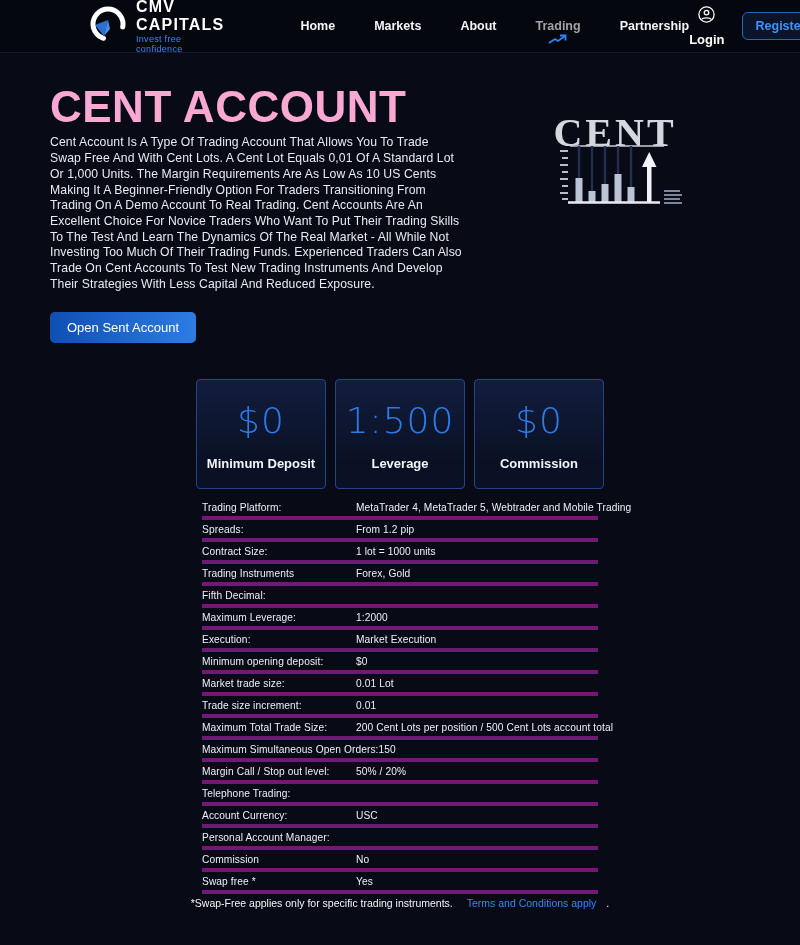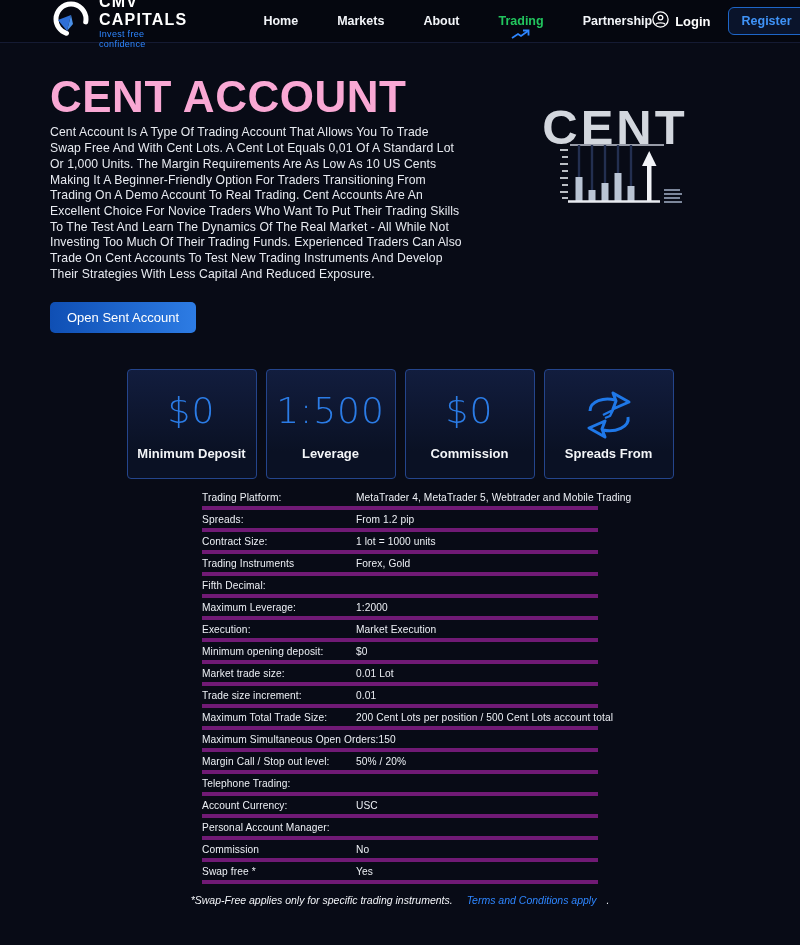--- a/index.html
+++ b/index.html
@@ -5,51 +5,51 @@
   * { margin:0; padding:0; box-sizing:border-box; }
   html,body { width:800px; height:945px; }
   body {
     background:#080b16;
     font-family:"Liberation Sans", sans-serif;
     color:#ffffff;
     overflow:hidden;
   }
   
   .topbar {
-    height:43px; display:flex; align-items:center;
-    padding:0 52px 0 52px;
+    height:53px; display:flex; align-items:center;
+    padding:0 52px 0 89px;
     background:#05070f; border-bottom:1px solid #151b33;
   }
   .brand { display:flex; align-items:center; gap:9px; }
   .brand-name { font-size:16px; font-weight:bold; letter-spacing:1.2px; color:#fff; line-height:1.1; }
   .brand-tagline { font-size:9px; color:#2e86ff; letter-spacing:0.3px; }
   nav { display:flex; gap:39px; margin-left:76px; }
   .nav-item { font-size:12.5px; font-weight:bold; color:#f2f4f8; position:relative; cursor:pointer; }
-  .nav-item.active { color:#22c55e; }
+  .nav-item.active { color:#a3a3a3; }
   .nav-trend { position:absolute; left:50%; transform:translateX(-50%); top:15px; }
   .top-right { margin-left:auto; display:flex; align-items:center; gap:17px; }
-  .login { display:flex; align-items:center; gap:6px; font-size:13px; font-weight:bold; cursor:pointer; }
+  .login { display:flex; align-items:center; gap:6px; font-size:13px; font-weight:bold; cursor:pointer;flex-direction:column; }
   .register-btn {
     padding:6px 13px; border:1px solid #1e66c8; border-radius:6px;
     color:#3f93f7; background:#0a142b; font-size:12.5px; font-weight:bold; cursor:pointer;
     font-family:"Liberation Sans", sans-serif;
   }
   
   .hero { display:flex; padding:30px 50px 0 50px; }
   .hero-left { width:430px; }
   .hero-title { font-size:44px; font-weight:800; color:#f9a8d4; letter-spacing:0.5px; line-height:1.1; margin-bottom:4px; }
   .hero-desc { width:412px; font-size:12.2px; line-height:15.7px; color:#e8ebf1; letter-spacing:0.1px; }
   .cta-btn {
     margin-top:20px; padding:8px 17px; border:none; border-radius:5px;
     background:linear-gradient(90deg,#0f4fb4,#2d7ce4); color:#fff;
     font-size:13px; font-family:"Liberation Sans", sans-serif; cursor:pointer;
   }
   .hero-right { flex:1; display:flex; justify-content:center; padding-top:30px; }
   .cent-graphic { text-align:center; }
-  .cent-word { font-size:49px; font-weight:800; color:#d3d7de; letter-spacing:3px; line-height:1; font-family:Liberation Sans, sans-serif; }
+  .cent-word { font-size:40px; font-weight:800; color:#d3d7de; letter-spacing:3px; line-height:1; font-family:Liberation Serif, serif; }
   .cent-chart { margin-top:-12px; margin-left:6px; }
   
   .features { display:flex; justify-content:center; gap:9px; margin-top:36px; }
   .card {
     width:130px; height:110px; border:1px solid #24458c; border-radius:4px;
     background:linear-gradient(180deg,#121d3e 0%,#0a1124 75%);
     position:relative; display:flex; flex-direction:column; align-items:center;
     justify-content:flex-end; padding-bottom:17px; cursor:default;
   }
   .card-value {
@@ -64,21 +64,21 @@
   .details-table { width:396px; margin:9px auto 0; }
   .detail-row {
     display:flex; align-items:center;
     border-bottom:4px solid #701a75;
     padding:3.5px 0; font-size:10.2px; line-height:11px;
     color:#edf0f5; font-weight:500; letter-spacing:0.1px;
   }
   .detail-label { flex:0 0 154px; white-space:nowrap; }
   .detail-value { white-space:nowrap; }
   
-  .footnote { text-align:center; font-size:10.5px; margin-top:10px; color:#f2f4f8;font-style:italic; }
+  .footnote { text-align:center; font-size:10.5px; margin-top:3px; color:#f2f4f8; }
   .footnote-link { color:#2e86ff; text-decoration:none; margin-left:14px; cursor:pointer; }
   .footnote-suffix { margin-left:10px; }
 </style>
 </head>
 <body>
 
 <header class="topbar">
   <div class="brand">
     <span>
       <svg width="38" height="38" viewBox="0 0 38 38">
@@ -186,32 +186,20 @@
     <div class="card-label">Minimum Deposit</div>
   </div>
   <div class="card">
     <div class="card-value">1:500</div>
     <div class="card-label">Leverage</div>
   </div>
   <div class="card">
     <div class="card-value">$0</div>
     <div class="card-label">Commission</div>
   </div>
-  <div class="card">
-    <div class="card-icon">
-      <svg width="64" height="48" viewBox="0 0 64 48">
-        <path d="M13 20 C13 10 27 6 38 9" fill="none" stroke="#1f78e8" stroke-width="3"></path>
-        <polygon points="36,2 52,11 36,18 39,10" fill="none" stroke="#1f78e8" stroke-width="3" stroke-linejoin="round"></polygon>
-        <path d="M51 26 C53 36 38 42 26 39" fill="none" stroke="#1f78e8" stroke-width="3"></path>
-        <polygon points="28,30 12,37 28,46 25,38" fill="none" stroke="#1f78e8" stroke-width="3" stroke-linejoin="round"></polygon>
-        <polyline points="26,24 36,19 33,25 28,27" fill="none" stroke="#1f78e8" stroke-width="2.4" stroke-linejoin="round"></polyline>
-      </svg>
-    </div>
-    <div class="card-label">Spreads From</div>
-  </div>
 </section>
 
 <section>
 
   <div class="details-table">
     <div class="detail-row">
       <span class="detail-label">Trading Platform:</span>
       <span class="detail-value">MetaTrader 4, MetaTrader 5, Webtrader and Mobile Trading</span>
     </div>
     <div class="detail-row">

